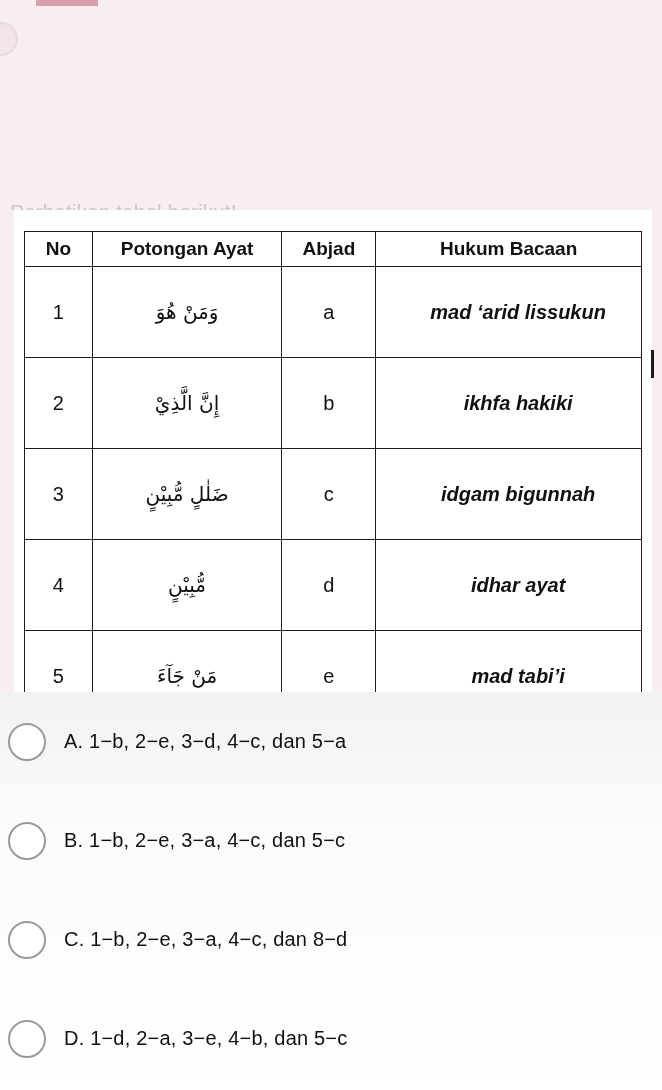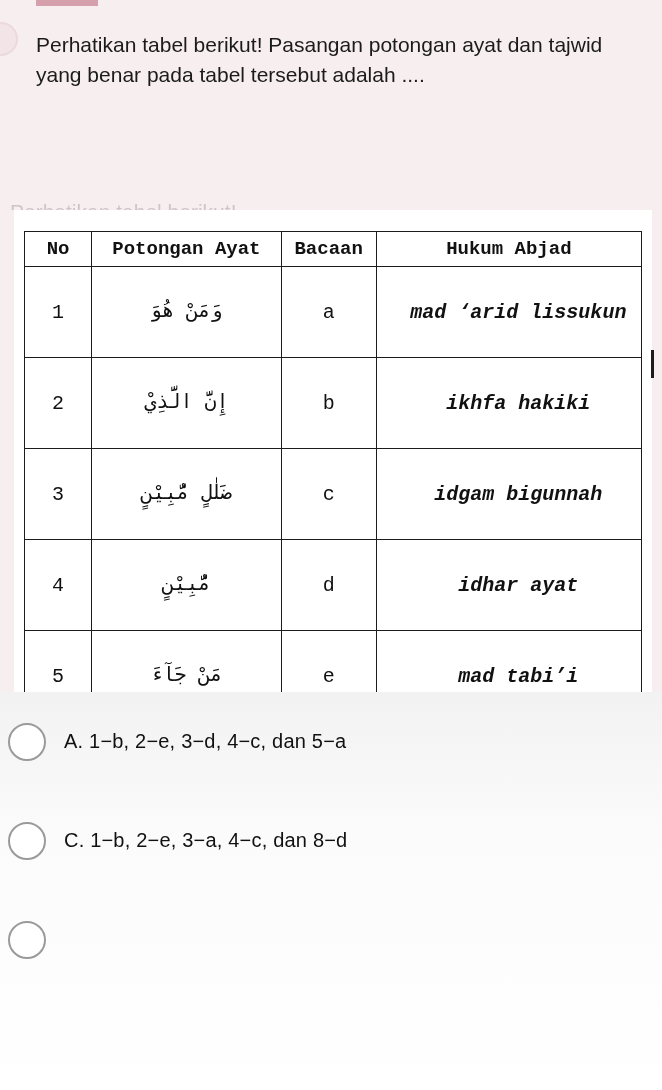--- a/index.html
+++ b/index.html
@@ -110,21 +110,20 @@
     width: 618px;
     background: #ffffff;
   }
   table.quran-table th,
   table.quran-table td {
     border: 1px solid #1c1c1c;
     text-align: center;
     vertical-align: middle;
     font-size: 20px;
     color: #111;
-    font-family: Liberation Mono, monospace;
   }
   table.quran-table th {
     font-weight: bold;
     height: 30px;
     padding: 2px 4px;
     font-size: 19px;
   }
   table.quran-table td {
     height: 88px;
   }
@@ -191,36 +190,35 @@
   }
 </style>
 </head>
 <body>
 
 <div class="page">
 
   <div class="question-block">
     <div class="top-bar"></div>
     <div class="left-circle"></div>
-    <p class="question-text">Perhatikan tabel berikut! Pasangan potongan ayat dan tajwid yang benar pada tabel tersebut adalah ....</p>
   </div>
 
   <div class="ghost-text">Perhatikan tabel berikut!</div>
 
   <div class="image-area">
     <div class="image-side-tint-left"></div>
     <div class="image-side-tint-right"></div>
 
     <table class="quran-table">
       <thead>
         <tr>
           <th class="col-no">No</th>
           <th class="col-ayat">Potongan Ayat</th>
-          <th class="col-abjad">Bacaan</th>
-          <th class="col-hukum">Hukum Abjad</th>
+          <th class="col-abjad">Abjad</th>
+          <th class="col-hukum">Hukum Bacaan</th>
         </tr>
       </thead>
       <tbody>
         <tr>
           <td class="cell-no">1</td>
           <td class="cell-ayat">وَمَنْ هُوَ</td>
           <td class="cell-abjad">a</td>
           <td class="cell-hukum">mad ‘arid lissukun</td>
         </tr>
         <tr>
@@ -253,20 +251,25 @@
     <div class="scroll-tick"></div>
   </div>
 
   <div class="options">
     <div class="option">
       <span class="radio"></span>
       <span class="option-label">A. 1−b, 2−e, 3−d, 4−c, dan 5−a</span>
     </div>
     <div class="option">
       <span class="radio"></span>
+      <span class="option-label">B. 1−b, 2−e, 3−a, 4−c, dan 5−c</span>
+    </div>
+    <div class="option">
+      <span class="radio"></span>
       <span class="option-label">C. 1−b, 2−e, 3−a, 4−c, dan 8−d</span>
     </div>
     <div class="option">
       <span class="radio"></span>
+      <span class="option-label">D. 1−d, 2−a, 3−e, 4−b, dan 5−c</span>
     </div>
   </div>
 
 </div>
 
 </body></html>

